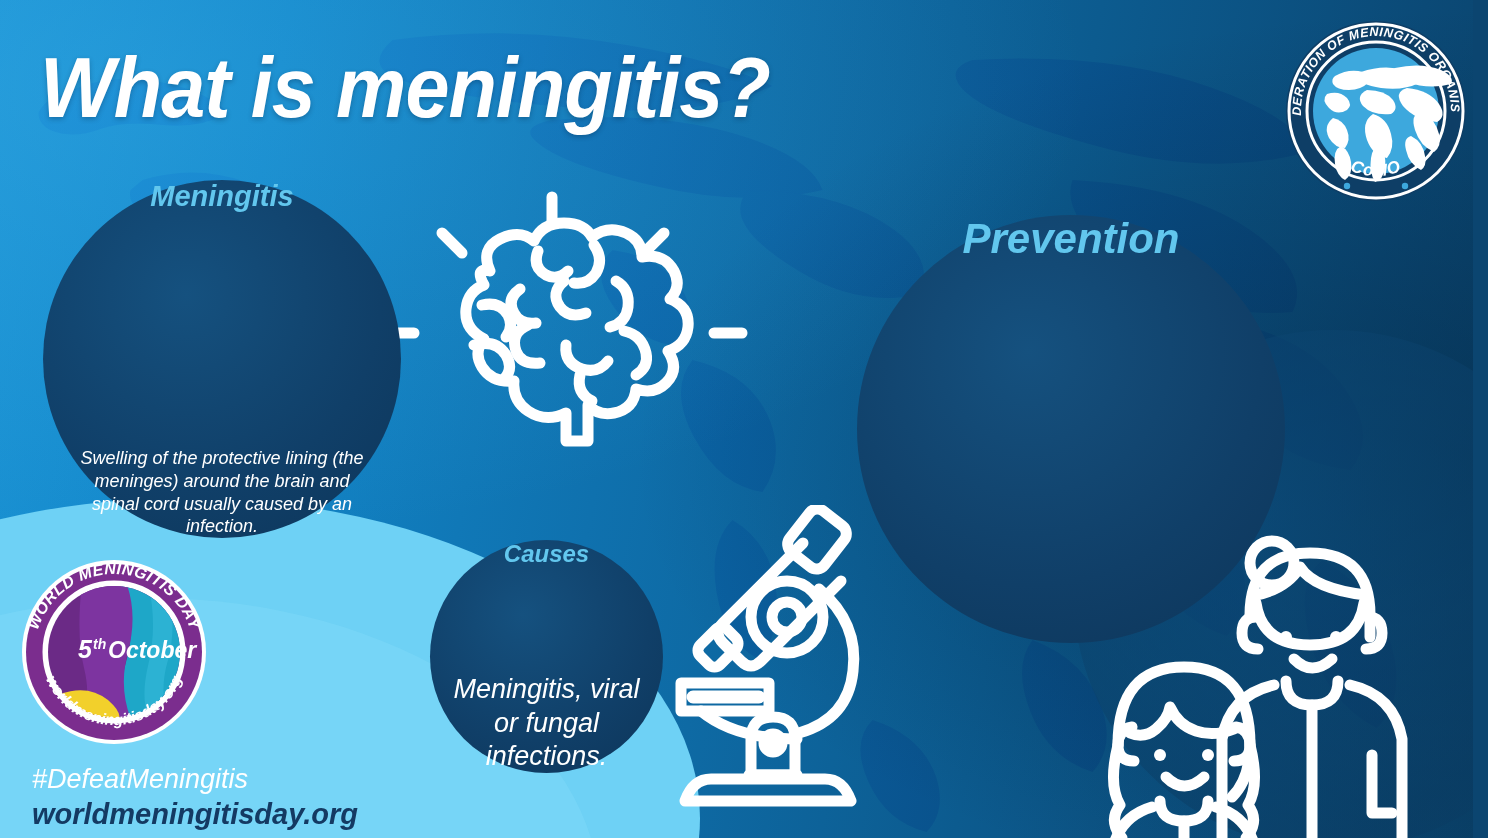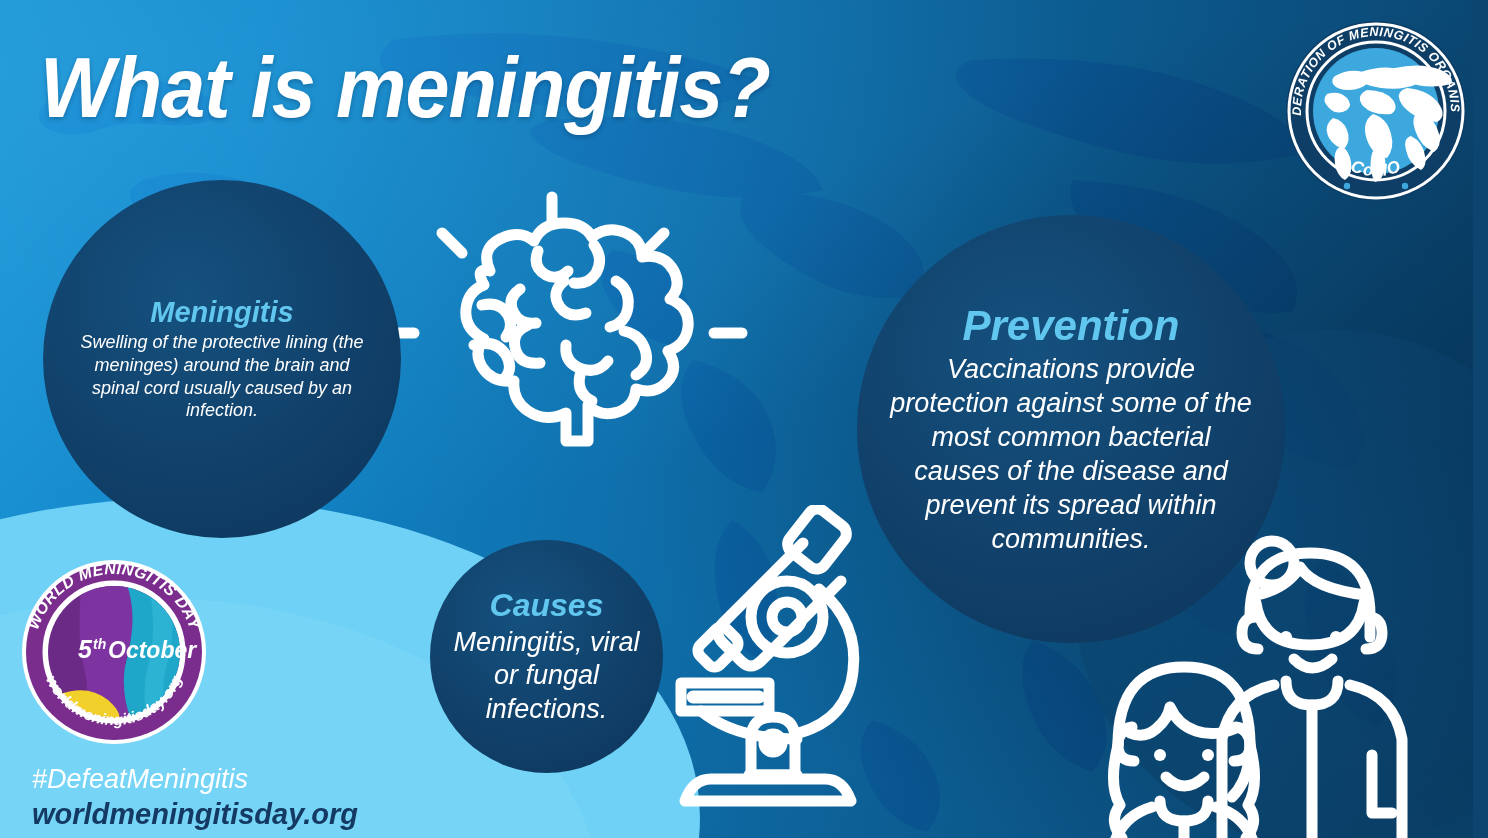--- a/index.html
+++ b/index.html
@@ -37,36 +37,36 @@
     letter-spacing:-1px;
     transform:scaleX(.92);transform-origin:left top;
     text-shadow:0 2px 6px rgba(0,30,60,.30);
     white-space:nowrap;
   }
 
   
   .bubble{
     position:absolute;border-radius:50%;
     background:radial-gradient(circle at 40% 32%, #15517f 0%, #103f68 60%, #0d3559 100%);
-    display:flex;flex-direction:column;align-items:center;justify-content:center;
+    display:flex;flex-direction:column;align-items:center;justify-content:space-between;
     text-align:center;color:#ffffff;box-sizing:border-box;
   }
   .bubble h3{margin:0 0 2px 0;color:#62c7ee;font-weight:bold;}
   .bubble p{margin:0;color:#ffffff;}
 
   #bubble-meningitis{left:43px;top:180px;width:358px;height:358px;padding:0 28px;}
   #bubble-meningitis h3{font-size:29px;}
   #bubble-meningitis p{font-size:18px;line-height:1.26;}
 
   #bubble-prevention{left:857px;top:215px;width:428px;height:428px;padding:0 28px;}
   #bubble-prevention h3{font-size:42px;}
   #bubble-prevention p{font-size:27px;line-height:1.26;}
 
   #bubble-causes{left:430px;top:540px;width:233px;height:233px;padding:0 16px;}
-  #bubble-causes h3{font-size:32px;}
+  #bubble-causes h3{font-size:24px;}
   #bubble-causes p{font-size:27px;line-height:1.23;}
 
   
   .brain-icon{position:absolute;left:378px;top:185px;width:370px;height:290px;}
   .microscope-icon{position:absolute;left:663px;top:505px;width:230px;height:305px;}
   .family-icon{position:absolute;left:1100px;top:533px;width:345px;height:305px;}
 
   
   .como{position:absolute;left:1283px;top:18px;width:186px;height:186px;}
 
@@ -265,21 +265,20 @@
     <p>Swelling of the protective lining (the meninges) around the brain and spinal cord usually caused by an infection.</p>
   </div>
 
   <div class="bubble" id="bubble-causes">
     <h3>Causes</h3>
     <p>Meningitis, viral or fungal infections.</p>
   </div>
 
   <div class="bubble" id="bubble-prevention">
     <h3>Prevention</h3>
-    <p>Vaccinations provide protection against some of the most common bacterial causes of the disease and prevent its spread within communities.</p>
   </div>
 
   <div class="wmd">
     <svg viewBox="0 0 188 188" aria-hidden="true">
       <defs>
         <clipPath id="wmdInner">
             <circle cx="94" cy="94" r="66"></circle>
           </clipPath>
         <path id="wmdArcTop" d="M 14 96 A 80 80 0 0 1 174 96"></path>
         <path id="wmdArcBot" d="M 21 94 A 73 73 0 0 0 167 94"></path>

